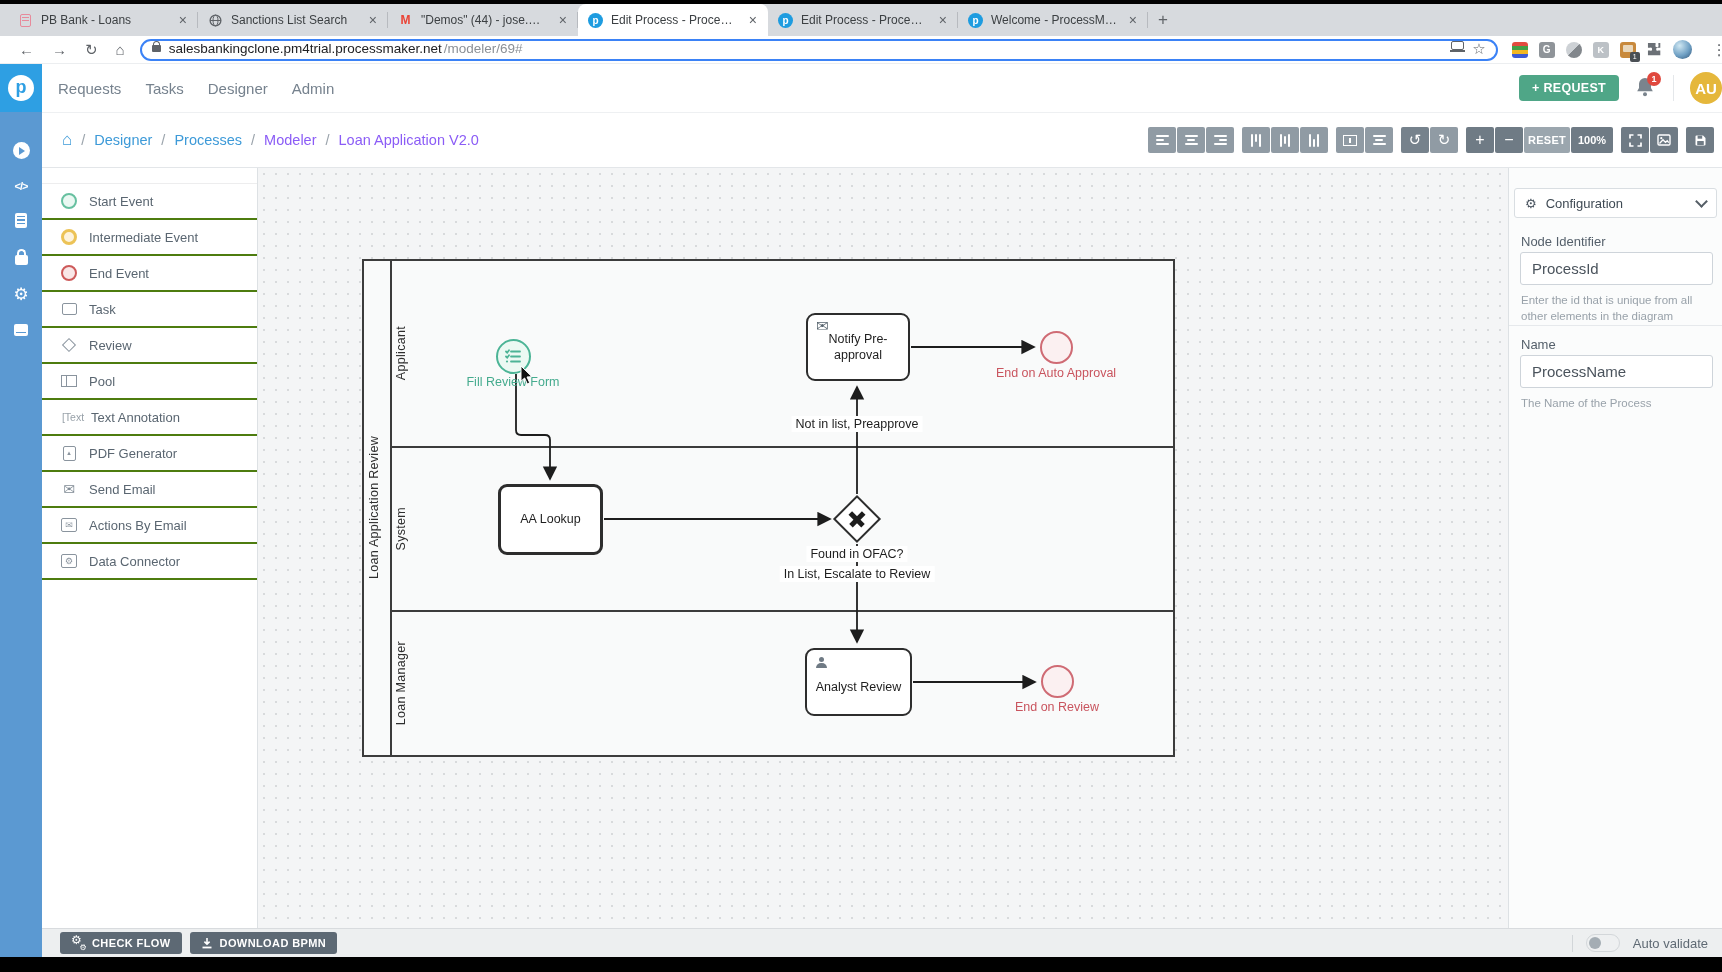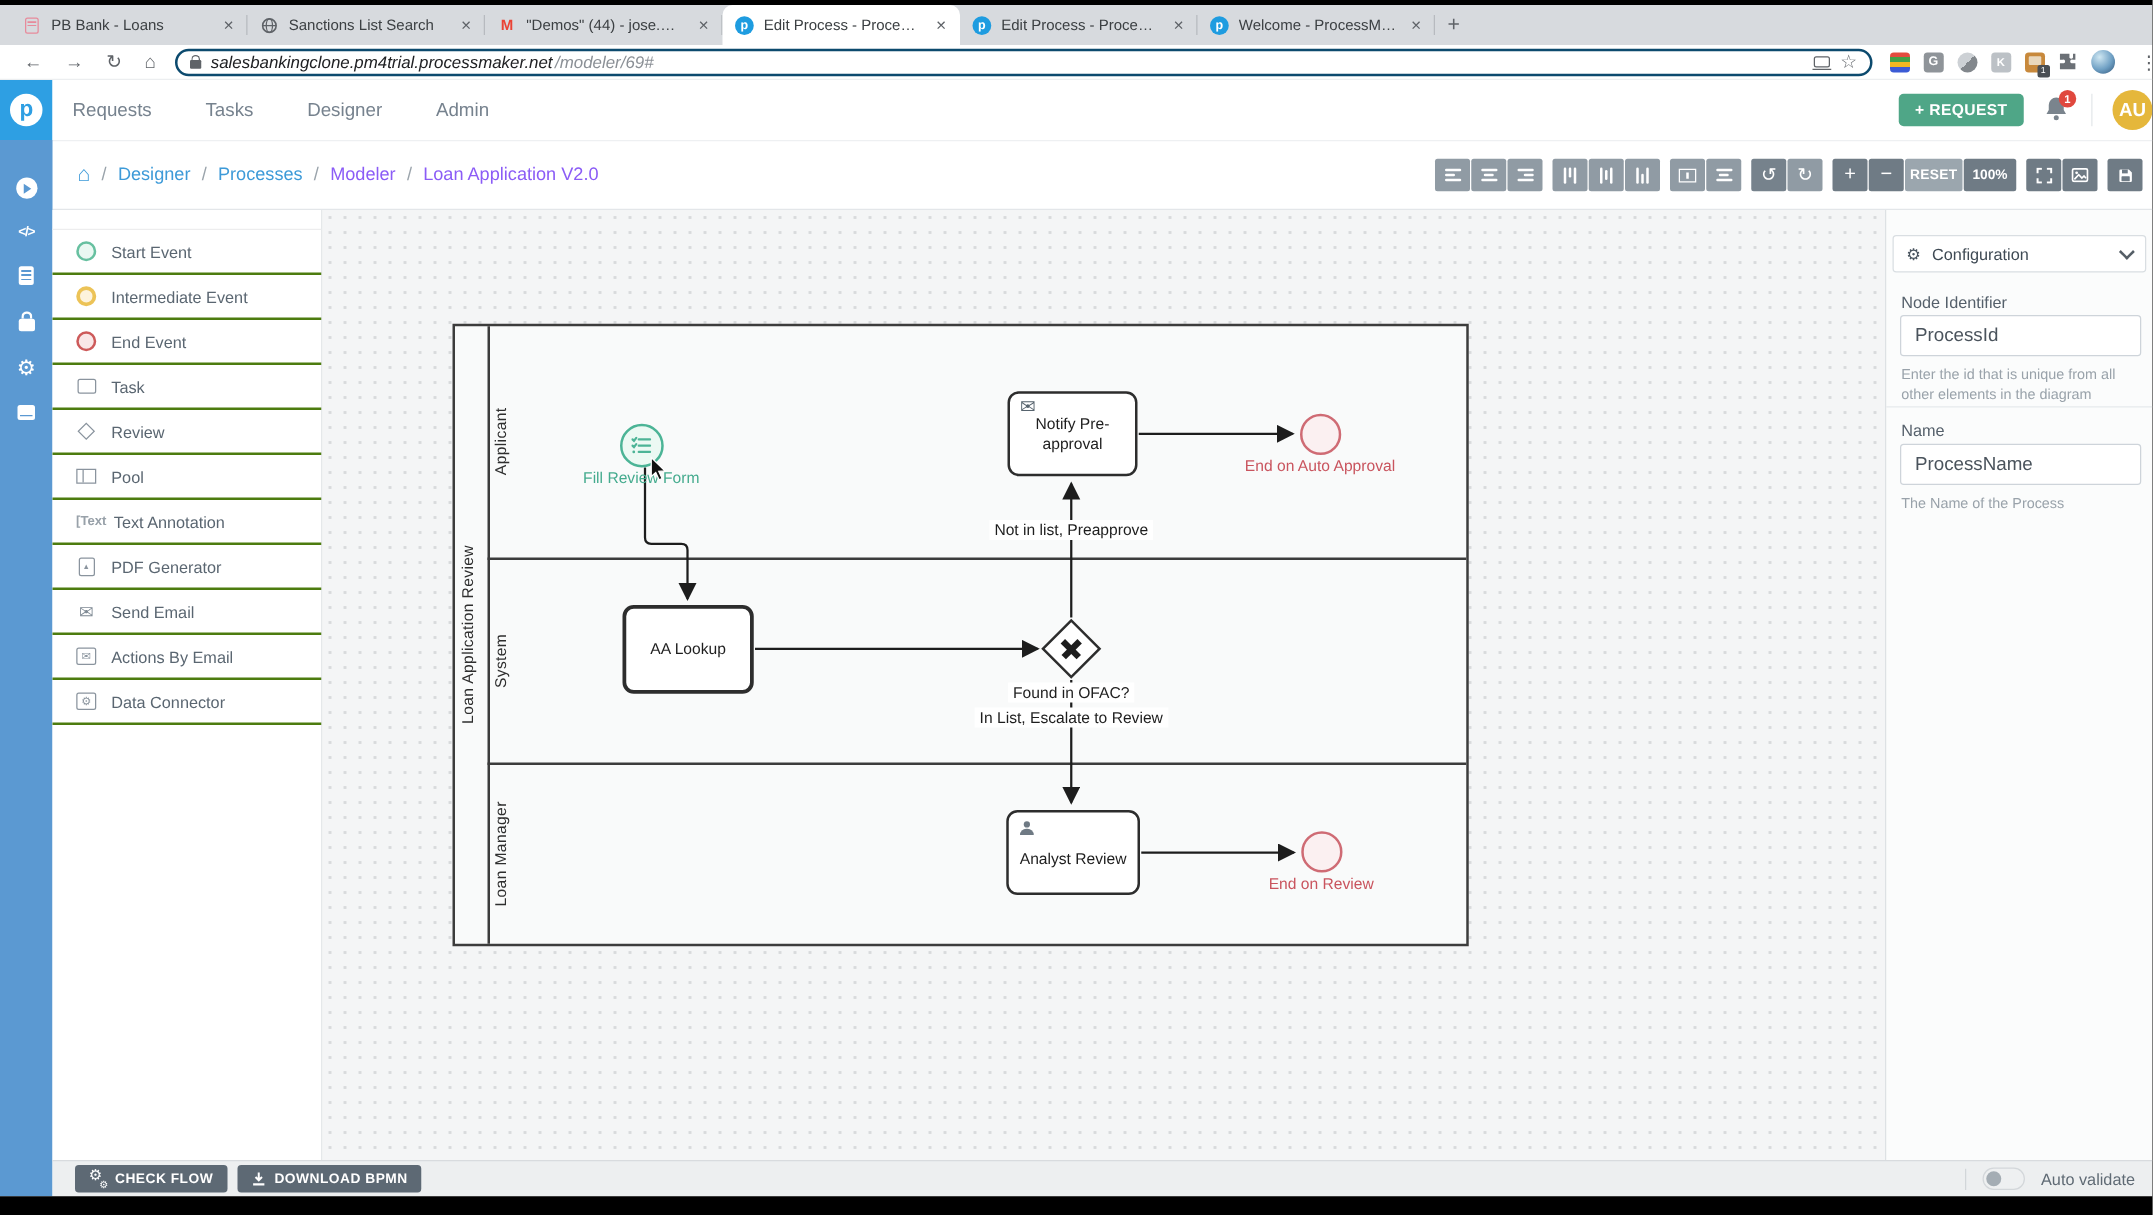--- a/index.html
+++ b/index.html
@@ -17,21 +17,21 @@
   .newtab{font-size:17px;color:#5f6368;margin-left:10px;margin-bottom:6px;}
   .fav{width:15px;height:15px;flex:0 0 auto;display:grid;place-items:center;}
   .fav-bank{width:11px;height:13px;border:1.5px solid #e78a9b;border-radius:2px;box-sizing:border-box;position:relative;}
   .fav-bank::after{content:"";position:absolute;left:1px;right:1px;top:2px;height:6px;
      background:repeating-linear-gradient(#e78a9b 0 1.2px,transparent 1.2px 3px);}
   .fav-gmail{font-weight:bold;font-size:12px;color:#ea4335;}
   .fav-pm{width:15px;height:15px;border-radius:50%;background:#1e9ce0;color:#fff;font-weight:bold;font-size:10px;display:grid;place-items:center;}
 
   .browserbar{position:absolute;left:0;top:36px;width:100%;height:28px;background:#fff;display:flex;align-items:center;padding:0 10px;box-sizing:border-box;border-bottom:1px solid #eceef0;}
   .nav-glyph{font-size:15px;color:#5f6368;margin:0 9px;line-height:1;}
-  .urlpill{flex:0 0 auto;width:1358px;height:22px;border:2px solid #0c4a6e;border-radius:13px;background:#fff;display:flex;align-items:center;padding:0 10px;box-sizing:border-box;margin-left:6px;gap:8px;font-style:italic;}
+  .urlpill{flex:0 0 auto;width:1358px;height:22px;border:2px solid #3b82f6;border-radius:13px;background:#fff;display:flex;align-items:flex-start;padding:0 10px;box-sizing:border-box;margin-left:6px;gap:8px;}
   .urllock{width:9px;height:7px;background:#5f6368;border-radius:1px;position:relative;margin-top:4px;}
   .urllock::before{content:"";position:absolute;left:1px;top:-4px;width:7px;height:4px;border:1.5px solid #5f6368;border-bottom:none;border-radius:4px 4px 0 0;box-sizing:border-box;}
   .urltext{font-size:13.5px;color:#202124;white-space:nowrap;}
   .urlpath{color:#8b9096;}
   .laptop{width:13px;height:9px;border:1.5px solid #5f6368;border-radius:2px;box-sizing:border-box;position:relative;margin-left:auto;}
   .laptop::after{content:"";position:absolute;left:-2px;right:-2px;bottom:-3px;height:1.5px;background:#5f6368;}
   .star{font-size:15px;color:#5f6368;line-height:1;}
   .extrow{display:flex;align-items:center;gap:11px;margin-left:14px;}
   .ext{width:16px;height:16px;border-radius:3px;}
   .ext-stripes{background:linear-gradient(#e34b3f 0 25%,#43a047 25% 50%,#f2b722 50% 75%,#3c5bd5 75% 100%);}
@@ -41,21 +41,21 @@
   .ext-orange{background:#c8893c;position:relative;}
   .ext-orange::before{content:"";position:absolute;inset:3px 3px 6px 3px;background:#e9d8bd;border-radius:1px;}
   .ext-badge{position:absolute;right:-4px;bottom:-4px;width:10px;height:10px;border-radius:2px;background:#4a4f54;color:#fff;font-size:7px;display:grid;place-items:center;}
   .chrome-avatar{width:19px;height:19px;border-radius:50%;background:radial-gradient(circle at 35% 30%,#cfe7f2,#6fa0c4 55%,#2f5377);}
   .kebab{font-size:15px;color:#5f6368;margin-left:9px;}
 
   
   .pmlogo{position:absolute;left:0;top:64px;width:42px;height:48px;background:#2e9fe3;display:grid;place-items:center;}
   .pmlogo .pcircle{width:26px;height:26px;border-radius:50%;background:#fff;color:#2e9fe3;font-weight:bold;font-size:18px;display:grid;place-items:center;padding-bottom:2px;box-sizing:border-box;}
   .pmheader{position:absolute;left:42px;top:64px;right:0;height:48px;background:#fff;display:flex;align-items:center;padding-left:16px;box-sizing:border-box;}
-  .pmnav{display:flex;gap:43px;font-size:15px;color:#76828e;}
+  .pmnav{display:flex;gap:24px;font-size:15px;color:#76828e;}
   .pmnav span{cursor:pointer;}
   .hdr-right{margin-left:auto;display:flex;align-items:center;gap:16px;}
   .req-btn{background:#4fa687;color:#fff;font-size:12.5px;font-weight:bold;letter-spacing:.3px;border-radius:4px;padding:6px 13px;}
   .bellwrap{position:relative;width:22px;height:24px;}
   .bellbadge{position:absolute;right:-4px;top:-4px;width:14px;height:14px;border-radius:50%;background:#e0483e;color:#fff;font-size:9px;font-weight:bold;display:grid;place-items:center;}
   .hdr-div{width:1px;height:26px;background:#e4e7ea;}
   .avatar{width:32px;height:32px;border-radius:50%;background:#e5b73b;color:#fff;font-size:15px;font-weight:bold;display:grid;place-items:center;}
 
   
   .crumbrow{position:absolute;left:42px;top:112px;right:0;height:56px;background:#fff;border-top:1px solid #eef0f2;border-bottom:1px solid #e3e6e9;box-sizing:border-box;}
@@ -96,21 +96,21 @@
   .rail-gear{color:#fff;font-size:17px;line-height:1;}
   .rail-book{width:14px;height:12px;background:#fff;border-radius:2px;position:relative;}
   .rail-book::after{content:"";position:absolute;left:2px;right:2px;bottom:3px;height:1.5px;background:#5b99d2;}
 
   
   .palette{position:absolute;left:42px;top:168px;width:216px;height:760px;background:#fff;border-right:1px solid #dde1e4;box-sizing:border-box;}
   .prows{margin-top:15px;}
   .prow{height:34px;display:flex;align-items:center;gap:10px;padding-left:17px;border-bottom:2px solid #4d7c0f;cursor:grab;}
   .prow:first-child{border-top:1px solid #ededee;}
   .prow .lbl{font-size:13px;color:#5a6671;}
-  .pi{width:20px;display:flex;justify-content:center;flex:0 0 auto;font-weight:bold;}
+  .pi{width:20px;display:flex;justify-content:center;flex:0 0 auto;}
   .pi-circle{width:12px;height:12px;border-radius:50%;box-sizing:content-box;}
   .pi-start{border:2px solid #67c0a0;background:#eaf8f2;}
   .pi-inter{border:3px solid #ecc357;background:#fdf3dd;width:10px;height:10px;}
   .pi-end{border:2px solid #cd5a5a;background:#f9e7e7;}
   .pi-task{width:15px;height:12px;border:1.5px solid #8a949e;border-radius:2px;background:#fff;box-sizing:border-box;}
   .pi-gw{width:10px;height:10px;border:1.5px solid #8a949e;transform:rotate(45deg);background:#fff;box-sizing:border-box;}
   .pi-pool{width:16px;height:12px;border:1.5px solid #8a949e;box-sizing:border-box;position:relative;}
   .pi-pool::after{content:"";position:absolute;left:3.5px;top:0;bottom:0;width:1.5px;background:#8a949e;}
   .pi-textann{font-size:10.5px;color:#98a1a9;white-space:nowrap;}
   .pi-file{width:13px;height:15px;border:1.5px solid #8a949e;border-radius:2px;box-sizing:border-box;display:grid;place-items:center;color:#8a949e;font-size:7px;}

